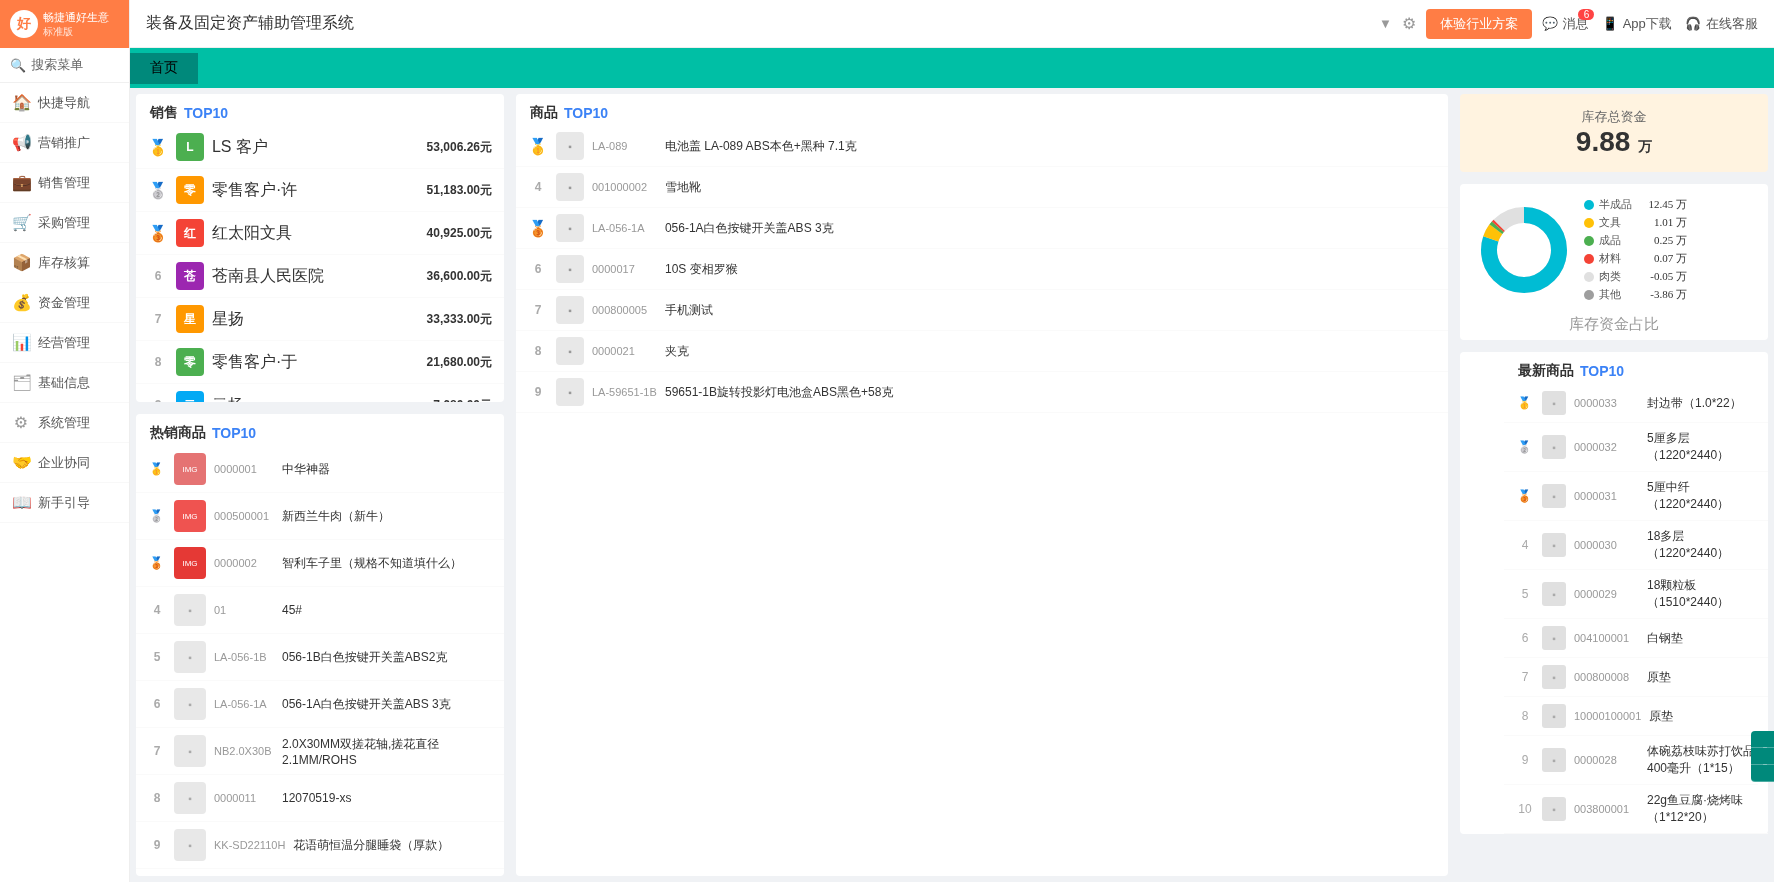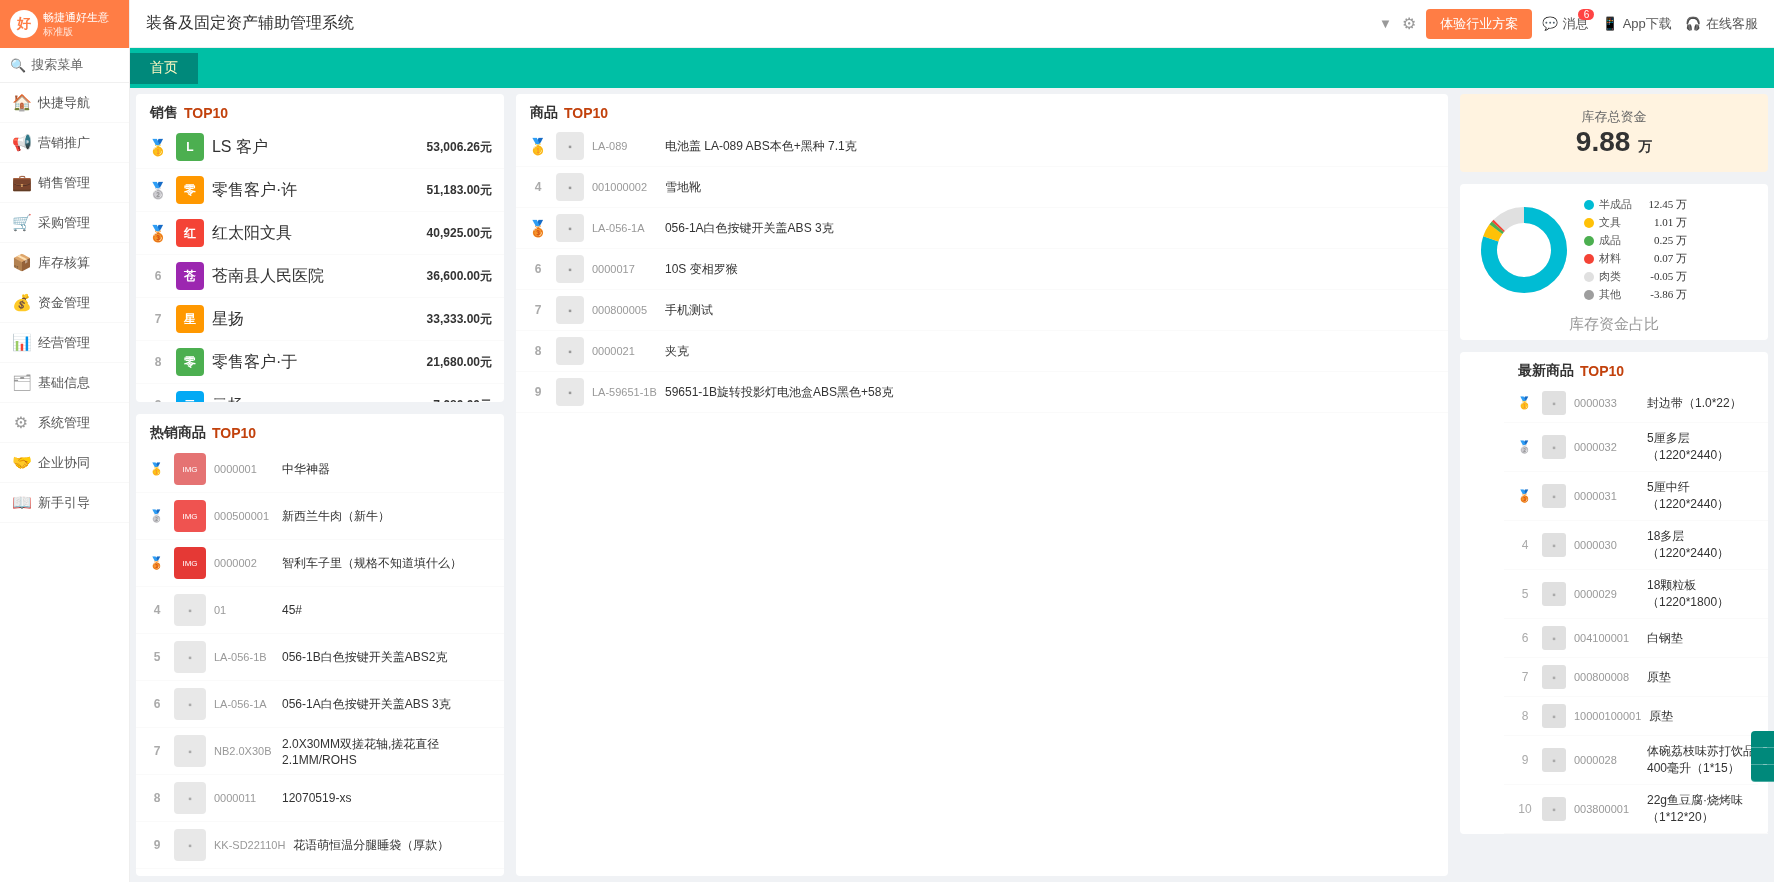--- a/index.html
+++ b/index.html
@@ -89,21 +89,21 @@
     
     .tabbar {
       background: #00bfa5;
       height: 40px;
       display: flex; align-items: center;
       padding: 0 0;
       flex-shrink: 0;
     }
     .tabbar-item {
       padding: 0 20px; height: 31px; display: flex; align-items: center;
-      color: #fef9c3; font-size: 14px; cursor: pointer;
+      color: #000000; font-size: 14px; cursor: pointer;
       background: #009688;
     }
     .tabbar-item.active { background: #00897b; }
 
     
     .content {
       flex: 1;
       display: flex;
       overflow: hidden;
       background: #f0f2f5;
@@ -259,21 +259,21 @@
       text-align: center;
     }
     .float-btn:first-child { border-radius: 4px 0 0 0; }
     .float-btn:last-child { border-radius: 0 0 0 4px; }
 
     .section-title-bar {
       display: flex; align-items: center; gap: 6px;
       padding: 10px 14px 4px;
     }
     .section-title { font-size: 14px; font-weight: bold; color: #333; }
-    .section-top10 { color: #c2410c; font-weight: bold; font-size: 14px; }
+    .section-top10 { color: #3b82f6; font-weight: bold; font-size: 14px; }
   </style>
 </head>
 <body>
 
 <div class="sidebar">
   <div class="sidebar-logo">
     <div class="sidebar-logo-icon">好</div>
     <div class="sidebar-logo-text">
       <div>畅捷通好生意</div>
       <div style="font-size:10px;opacity:0.8;">标准版</div>
@@ -623,21 +623,21 @@
           <div class="new-product-item">
             <span class="new-rank-num">4</span>
             <div class="new-product-icon">▪</div>
             <span class="new-product-code">0000030</span>
             <span class="new-product-name">18多层（1220*2440）</span>
           </div>
           <div class="new-product-item">
             <span class="new-rank-num">5</span>
             <div class="new-product-icon">▪</div>
             <span class="new-product-code">0000029</span>
-            <span class="new-product-name">18颗粒板（1220*1800）</span>
+            <span class="new-product-name">18颗粒板（1510*2440）</span>
           </div>
           <div class="new-product-item">
             <span class="new-rank-num">6</span>
             <div class="new-product-icon">▪</div>
             <span class="new-product-code">004100001</span>
             <span class="new-product-name">白钢垫</span>
           </div>
           <div class="new-product-item">
             <span class="new-rank-num">7</span>
             <div class="new-product-icon">▪</div>

